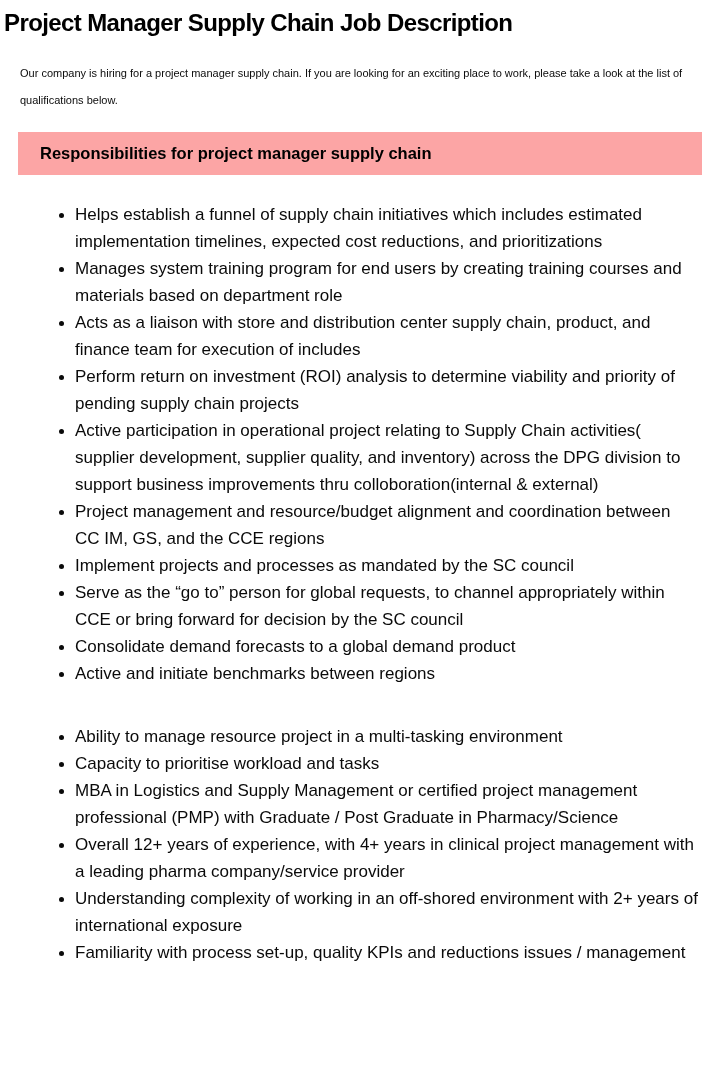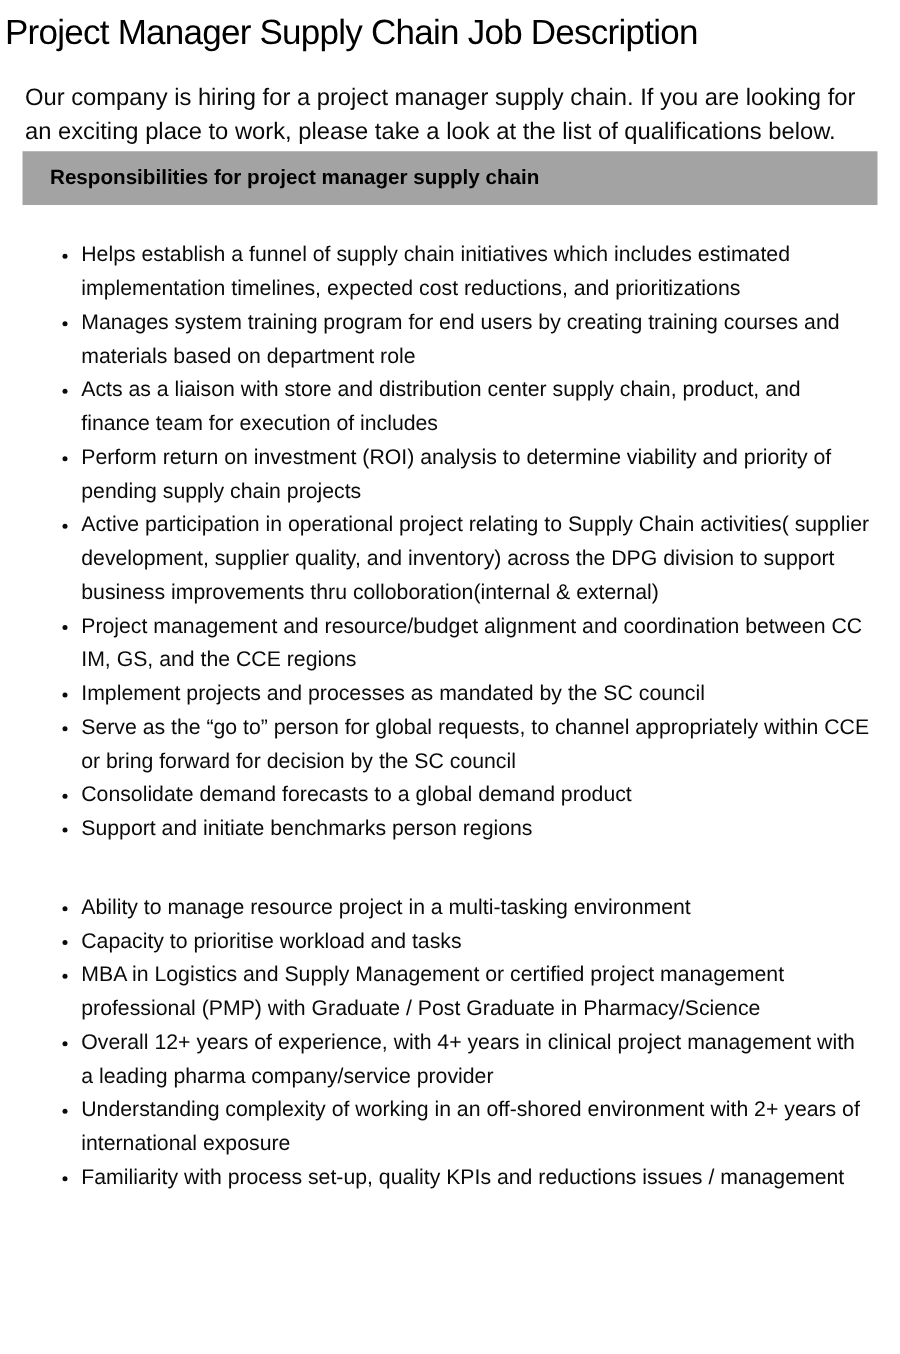--- a/index.html
+++ b/index.html
@@ -9,46 +9,46 @@
     font-family: "Liberation Sans", sans-serif;
     color: #000000;
   }
   .page {
     width: 720px;
     min-height: 1083px;
     padding: 6px 0 30px 0;
     background: #ffffff;
   }
   h1.page-title {
-    font-size: 28px;
-    font-weight: 400;
+    font-size: 24px;
+    font-weight: 700;
     letter-spacing: -0.6px;
     line-height: 1.25;
     margin: 2px 2px 0 4px;
     color: #000000;
   }
   p.intro {
-    font-size: 19px;
+    font-size: 11px;
     line-height: 27px;
-    margin: 22px 24px 2px 20px;
+    margin: 22px 24px 18px 20px;
     color: #0a0a0a;
   }
   .section-header {
-    background: #a3a3a3;
+    background: #fca5a5;
     margin: 0 18px;
     padding: 12px 22px 13px 22px;
   }
   .section-header h2 {
     font-size: 16.5px;
     font-weight: 700;
     line-height: 1.1;
     color: #000000;
   }
   ul.bullet-list {
-    margin: 26px 22px 36px 4px;
+    margin: 26px 22px 36px 14px;
     padding-left: 61px;
     list-style: disc outside;
   }
   ul.bullet-list li {
     font-size: 17px;
     line-height: 27px;
     color: #0a0a0a;
     padding-left: 0;
   }
   ul.bullet-list li::marker {
@@ -72,21 +72,21 @@
     <ul class="bullet-list">
       <li>Helps establish a funnel of supply chain initiatives which includes estimated implementation timelines, expected cost reductions, and prioritizations</li>
       <li>Manages system training program for end users by creating training courses and materials based on department role</li>
       <li>Acts as a liaison with store and distribution center supply chain, product, and finance team for execution of includes</li>
       <li>Perform return on investment (ROI) analysis to determine viability and priority of pending supply chain projects</li>
       <li>Active participation in operational project relating to Supply Chain activities( supplier development, supplier quality, and inventory) across the DPG division to support business improvements thru colloboration(internal &amp; external)</li>
       <li>Project management and resource/budget alignment and coordination between CC IM, GS, and the CCE regions</li>
       <li>Implement projects and processes as mandated by the SC council</li>
       <li>Serve as the “go to” person for global requests, to channel appropriately within CCE or bring forward for decision by the SC council</li>
       <li>Consolidate demand forecasts to a global demand product</li>
-      <li>Support and initiate benchmarks person regions</li>
+      <li>Active and initiate benchmarks between regions</li>
     </ul>
   </section>
 
   <section>
     <ul class="bullet-list">
       <li>Ability to manage resource project in a multi-tasking environment</li>
       <li>Capacity to prioritise workload and tasks</li>
       <li>MBA in Logistics and Supply Management or certified project management professional (PMP) with Graduate / Post Graduate in Pharmacy/Science</li>
       <li>Overall 12+ years of experience, with 4+ years in clinical project management with a leading pharma company/service provider</li>
       <li>Understanding complexity of working in an off-shored environment with 2+ years of international exposure</li>

